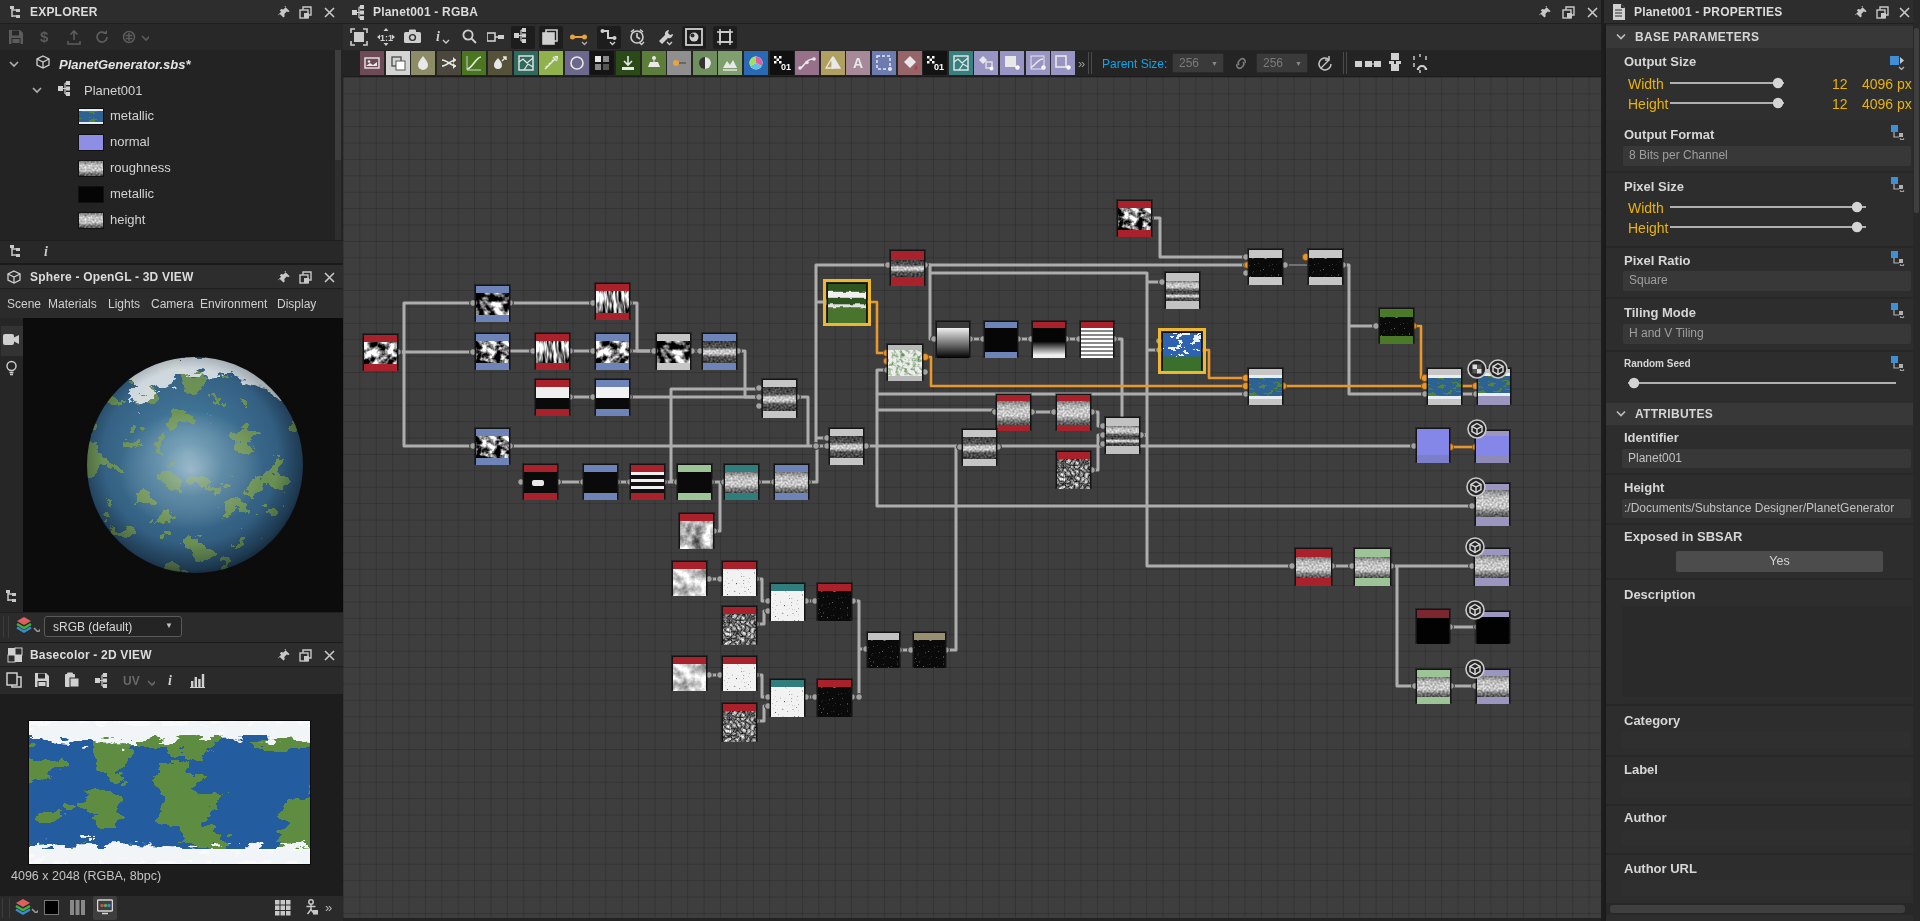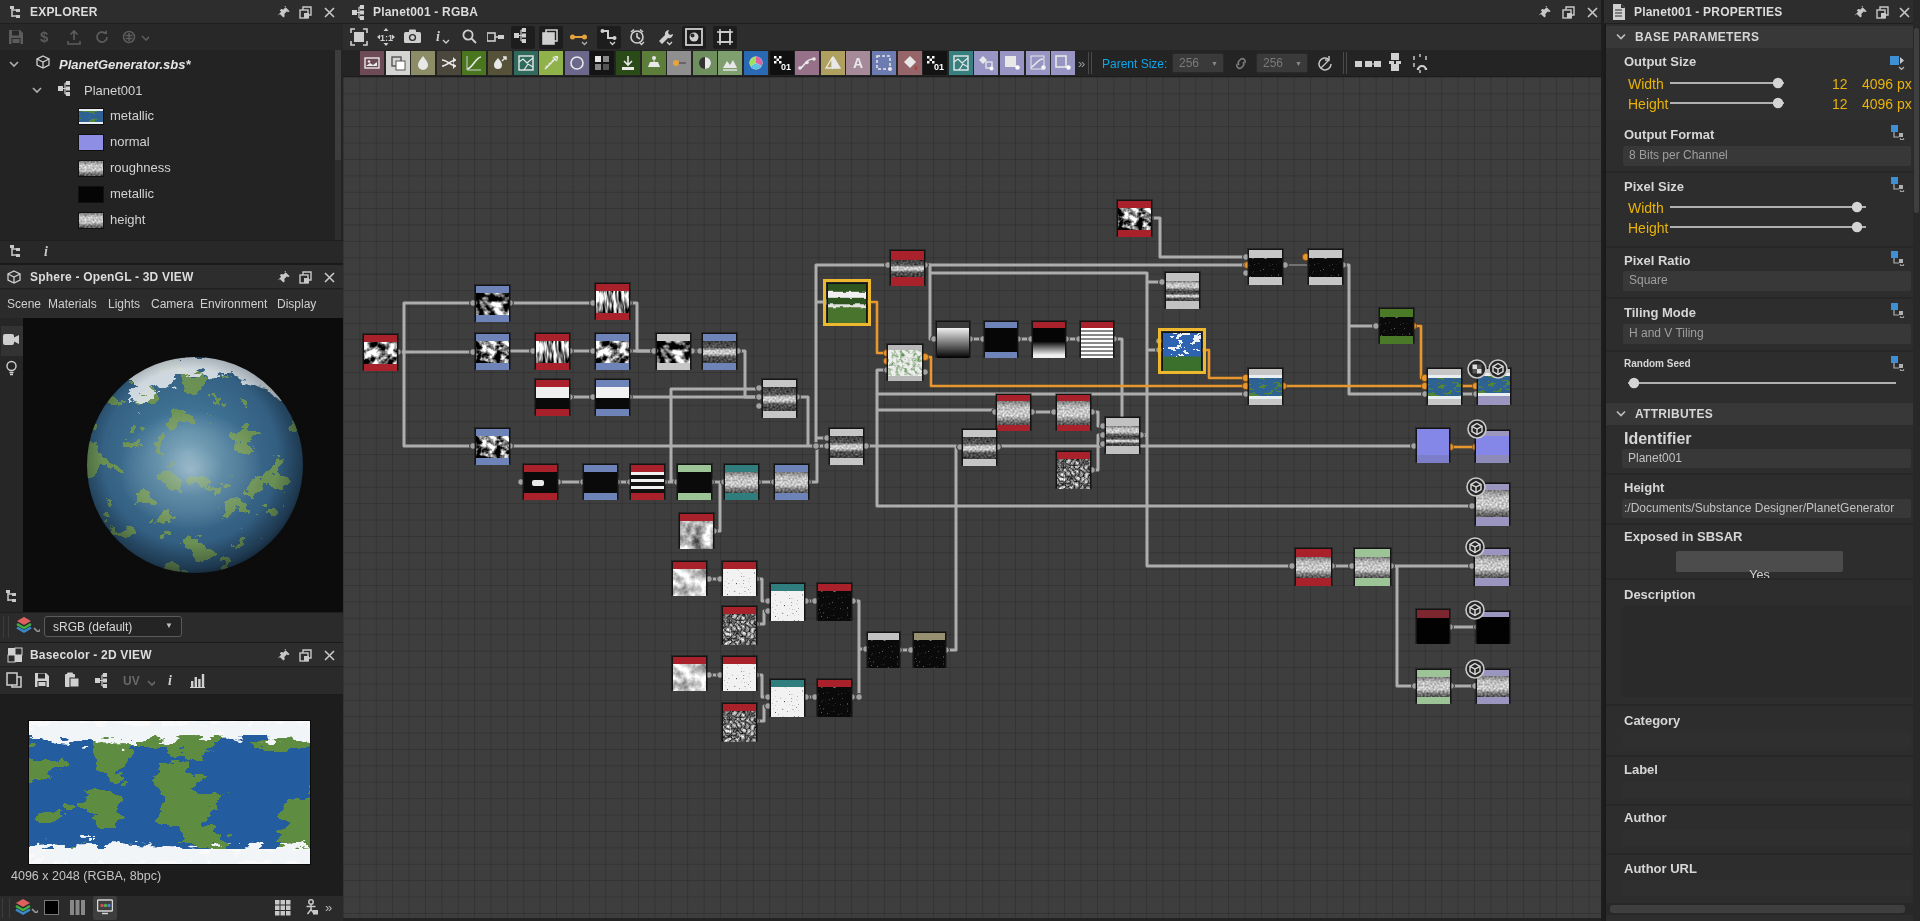--- a/index.html
+++ b/index.html
@@ -1844,28 +1844,28 @@
 <svg class="abs" style="left:1628px;top:377px" width="268" height="12">
     <path d="M0 6H268" stroke="#dcdcdc" stroke-width="1.6"></path>
     <circle cx="6" cy="6" r="5.2" fill="#d4d4d4"></circle>
   </svg>
 <div class="abs" style="left:1606px;top:403px;width:307px;height:22px;background:#383838">
     <svg class="icon" style="left:10px;top:7px" width="10" height="8" viewBox="0 0 10 8">
       <path d="M1 1.5l4 4 4-4" fill="none" stroke="#c0c0c0" stroke-width="1.6"></path>
     </svg>
     <div style="position:absolute;left:29px;top:4px;font-size:12px;font-weight:bold;color:#d6d6d6;letter-spacing:.3px">ATTRIBUTES</div>
   </div>
-<div class="lblb" style="left:1624px;top:430px;font-size:16px">Identifier</div>
+<div class="lblb" style="left:1624px;top:430px;font-size:13px">Identifier</div>
 <div class="inp" style="left:1622px;top:449px;width:289px;height:19px;color:#c2c2c2">Planet001</div>
 <div class="abs" style="left:1606px;top:473px;width:307px;height:2px;background:#272727"></div>
 <div class="lblb" style="left:1624px;top:480px;font-size:13px">Height</div>
 <div class="inp" style="left:1622px;top:499px;width:289px;height:19px;color:#c2c2c2;padding:2px 2px">:/Documents/Substance Designer/PlanetGenerator</div>
 <div class="abs" style="left:1606px;top:523px;width:307px;height:2px;background:#272727"></div>
 <div class="lblb" style="left:1624px;top:529px;font-size:13px">Exposed in SBSAR</div>
-<div class="abs" style="left:1676px;top:551px;width:167px;height:21px;background:#4c4c4c;border-radius:2px;text-align:center;font-size:12.5px;color:#d2d2d2;padding-top:17px">Yes</div>
+<div class="abs" style="left:1676px;top:551px;width:207px;height:21px;background:#4c4c4c;border-radius:2px;text-align:center;font-size:12.5px;color:#d2d2d2;padding-top:3px">Yes</div>
 <div class="abs" style="left:1606px;top:578px;width:307px;height:2px;background:#272727"></div>
 <div class="lblb" style="left:1624px;top:587px;font-size:13px">Description</div>
 <div class="abs" style="left:1622px;top:606px;width:290px;height:91px;background:#2a2a2a;border-radius:2px"></div>
 <div class="abs" style="left:1606px;top:704px;width:307px;height:2px;background:#272727"></div>
 <div class="lblb" style="left:1624px;top:713px;font-size:13px">Category</div>
 <div class="inpd" style="left:1622px;top:732px;width:289px;height:16px"></div>
 <div class="abs" style="left:1606px;top:755px;width:307px;height:2px;background:#272727"></div>
 <div class="lblb" style="left:1624px;top:762px;font-size:13px">Label</div>
 <div class="inpd" style="left:1622px;top:782px;width:289px;height:16px"></div>
 <div class="abs" style="left:1606px;top:804px;width:307px;height:2px;background:#272727"></div>

